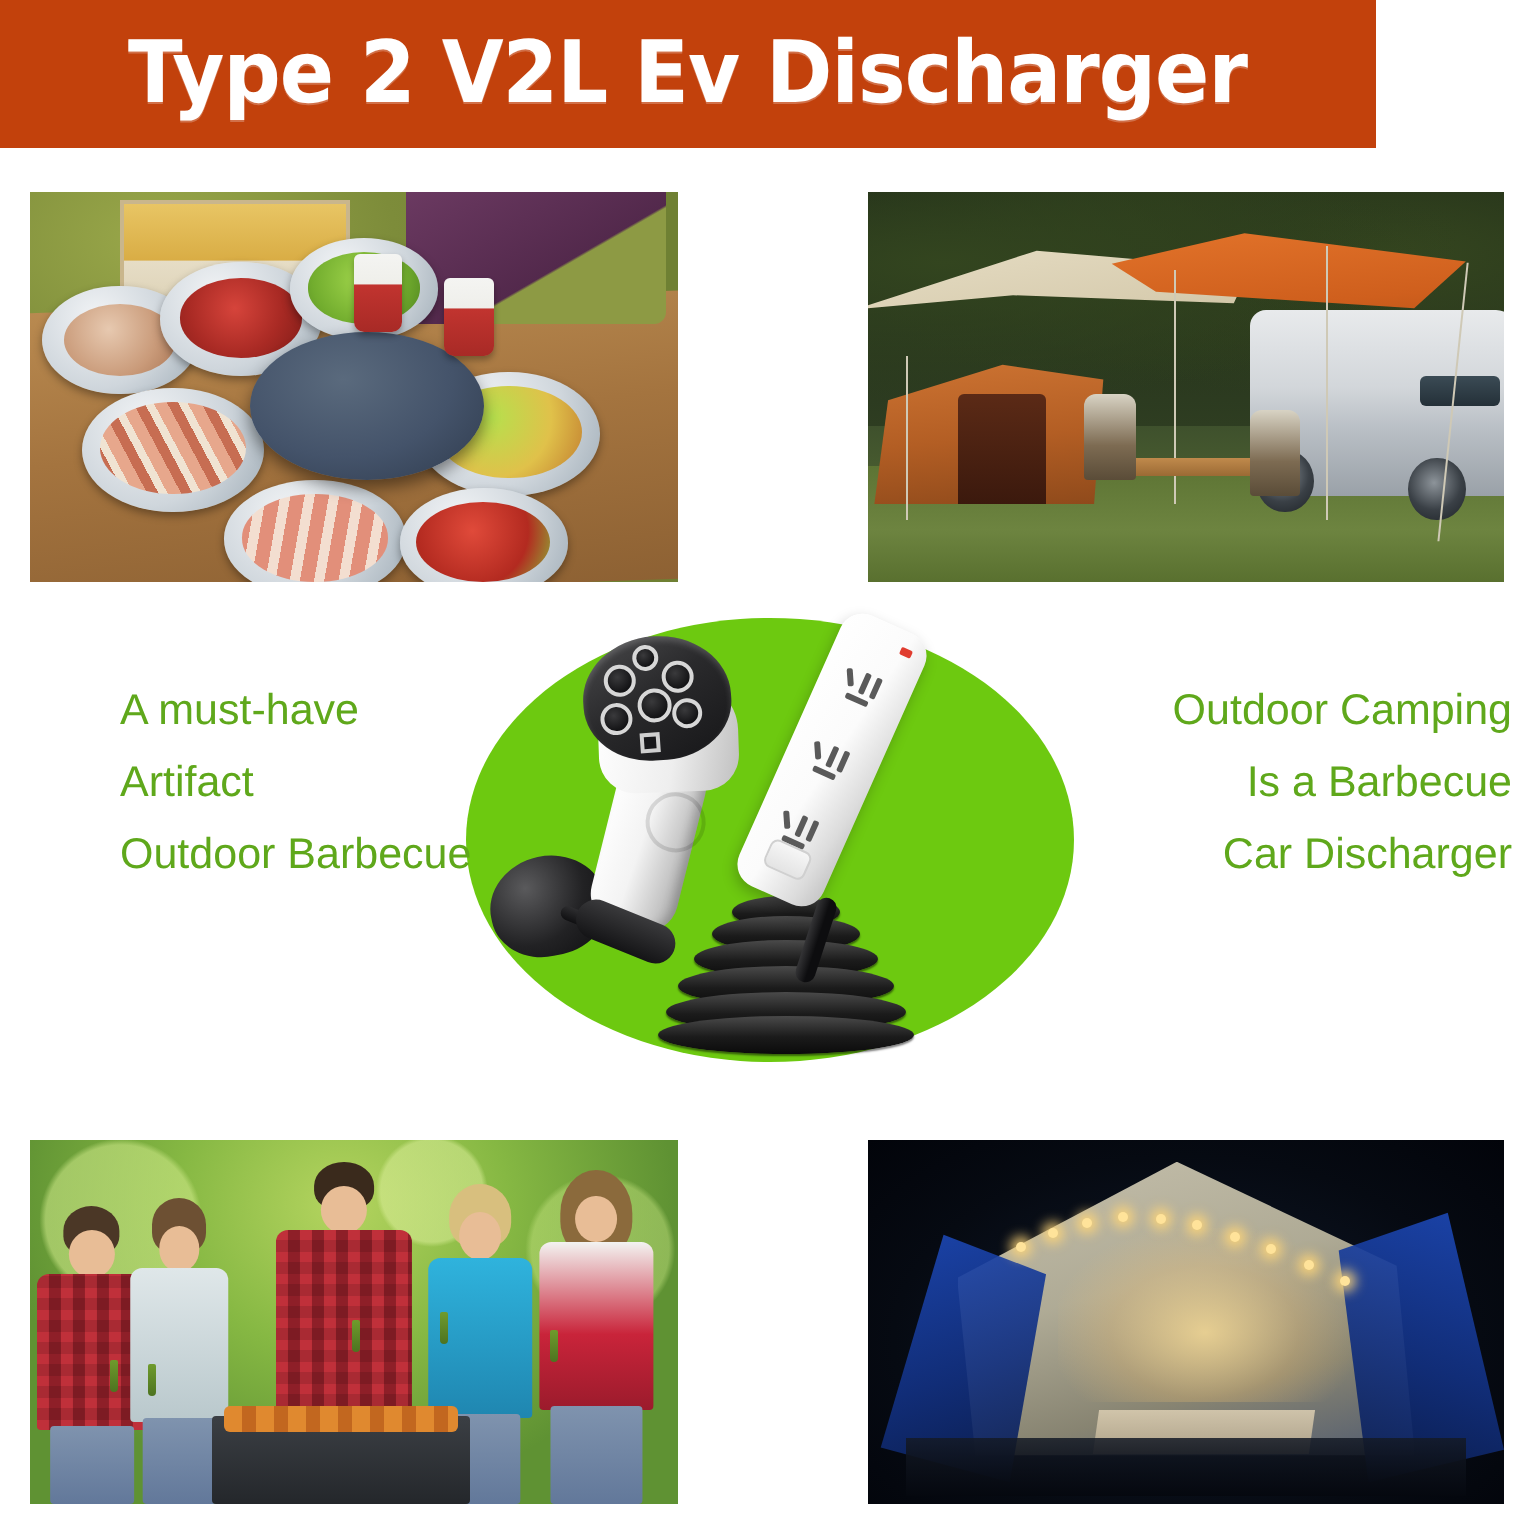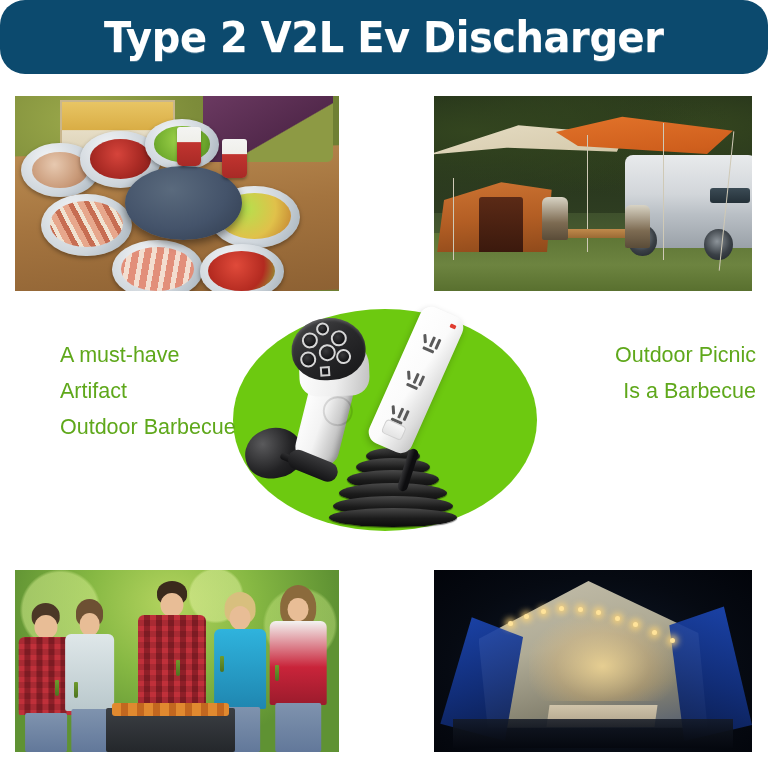--- a/index.html
+++ b/index.html
@@ -8,23 +8,23 @@
     width:768px;height:768px;
     background:#ffffff;
     font-family:"Liberation Sans","DejaVu Sans",sans-serif;
     overflow:hidden;
     position:relative;
   }
   .page{position:relative;width:768px;height:768px;background:#fff;}
 
   
   .banner{
-    position:absolute;left:0;top:0;width:768px;height:74px;
-    background:#0c4a6e;
-    display:flex;align-items:center;justify-content:center;border-radius:25px;
+    position:absolute;left:0;top:0;width:688px;height:74px;
+    background:#c2410c;
+    display:flex;align-items:center;justify-content:center;
   }
   .banner-title{
     color:#ffffff;
     font-family:"DejaVu Sans","Liberation Sans",sans-serif;
     font-weight:bold;
     font-size:43px;
     letter-spacing:-0.5px;
     transform:scaleX(0.93);
     white-space:nowrap;
     text-shadow:0 1px 0 rgba(255,255,255,.25);
@@ -406,17 +406,18 @@
     <div class="strip-cord"></div>
   </div>
 
   <div class="copy copy-left">
     <div>A must-have</div>
     <div>Artifact</div>
     <div>Outdoor Barbecue</div>
   </div>
 
   <div class="copy copy-right">
-    <div>Outdoor Picnic</div>
+    <div>Outdoor Camping</div>
     <div>Is a Barbecue</div>
+    <div>Car Discharger</div>
   </div>
 
 </div>
 
 </body></html>

